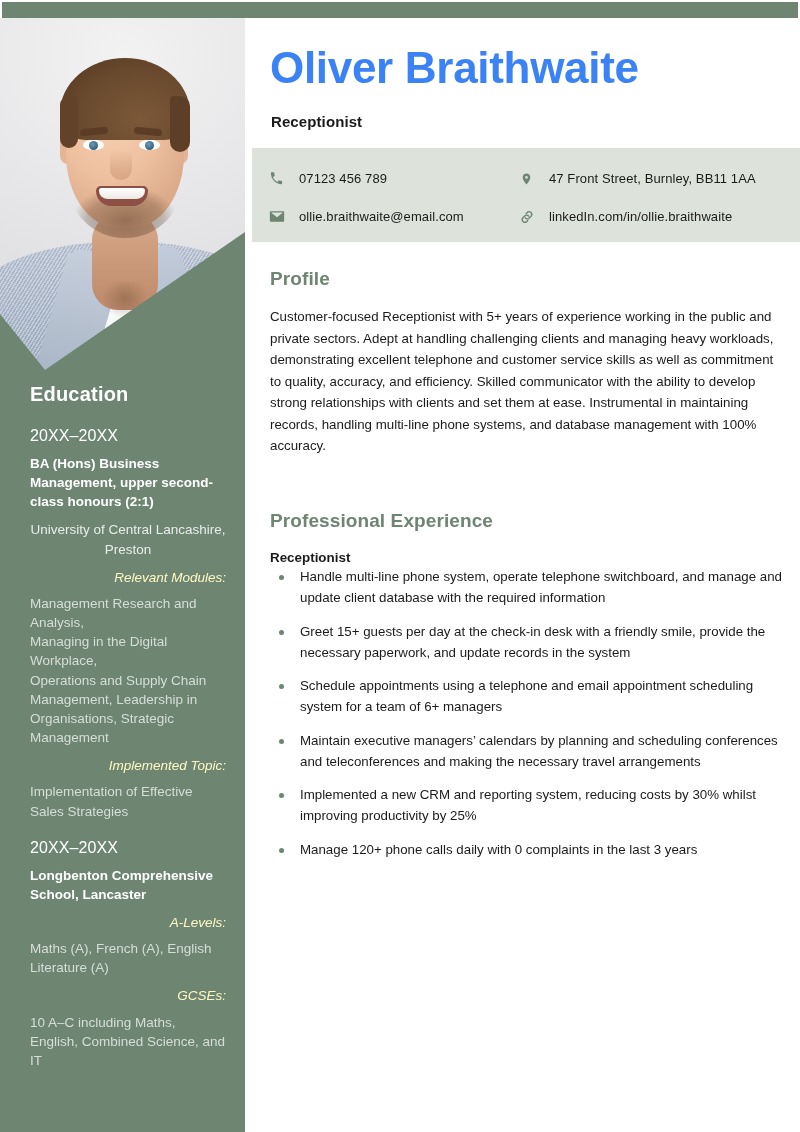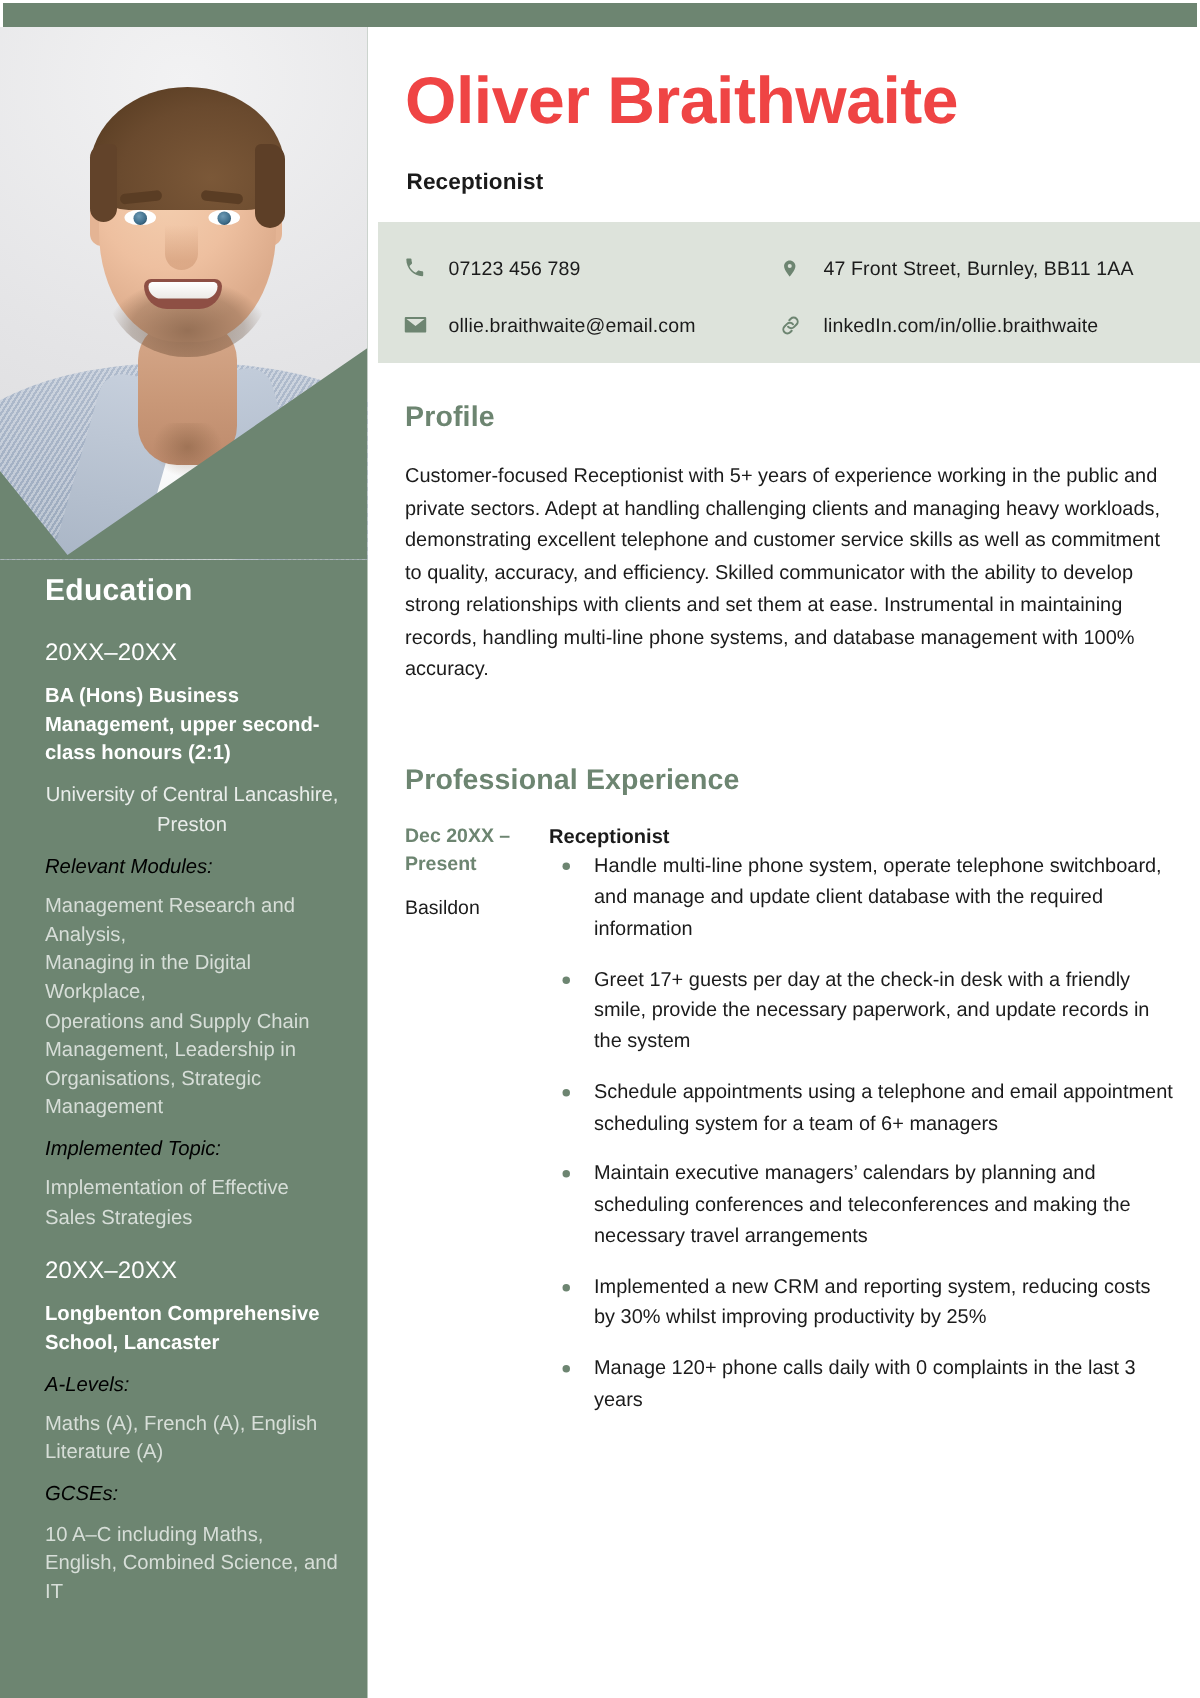--- a/index.html
+++ b/index.html
@@ -252,23 +252,24 @@
   .edu-school {
     font-size: 13.5px;
     color: #e9edea;
     line-height: 1.42;
     margin-bottom: 9px;
     text-align: center;
   }
   .edu-sublabel {
     font-size: 13.5px;
     font-style: italic;
-    color: #000000;
+    color: #fef9c3;
     line-height: 1.42;
     margin-bottom: 7px;
+    text-align: right;
   }
   .edu-subtext {
     font-size: 13.5px;
     color: #d7ded8;
     line-height: 1.42;
     margin-bottom: 9px;
     white-space: pre-line;
   }
 
   
@@ -279,21 +280,21 @@
     width: 548px;
     height: 1114px;
   }
 
   .name {
     position: absolute;
     left: 18px;
     top: 28px;
     font-size: 44px;
     font-weight: bold;
-    color: #ef4444;
+    color: #3b82f6;
     letter-spacing: -0.3px;
     line-height: 1;
   }
   .job-title {
     position: absolute;
     left: 19px;
     top: 95px;
     font-size: 15px;
     font-weight: bold;
     color: #1b1b1b;
@@ -522,30 +523,25 @@
 
     <div class="section profile-sec">
       <div class="sec-title">Profile</div>
       <div class="profile-text">Customer-focused Receptionist with 5+ years of experience working in the public and private sectors. Adept at handling challenging clients and managing heavy workloads, demonstrating excellent telephone and customer service skills as well as commitment to quality, accuracy, and efficiency. Skilled communicator with the ability to develop strong relationships with clients and set them at ease. Instrumental in maintaining records, handling multi-line phone systems, and database management with 100% accuracy.</div>
     </div>
 
     <div class="section exp-sec">
       <div class="sec-title">Professional Experience</div>
 
       <div class="exp-row">
-        <div class="exp-left">
-          <div class="exp-dates">Dec 20XX –
-Present</div>
-          <div class="exp-location">Basildon</div>
-        </div>
         <div class="exp-right">
           <div class="exp-role">Receptionist</div>
           <ul class="exp-bullets">
             <li>Handle multi-line phone system, operate telephone switchboard, and manage and update client database with the required information</li>
-            <li>Greet 17+ guests per day at the check-in desk with a friendly smile, provide the necessary paperwork, and update records in the system</li>
+            <li>Greet 15+ guests per day at the check-in desk with a friendly smile, provide the necessary paperwork, and update records in the system</li>
             <li>Schedule appointments using a telephone and email appointment scheduling system for a team of 6+ managers</li>
             <li>Maintain executive managers’ calendars by planning and scheduling conferences and teleconferences and making the necessary travel arrangements</li>
             <li>Implemented a new CRM and reporting system, reducing costs by 30% whilst improving productivity by 25%</li>
             <li>Manage 120+ phone calls daily with 0 complaints in the last 3 years</li>
           </ul>
         </div>
       </div>
     </div>
 
   </div>

